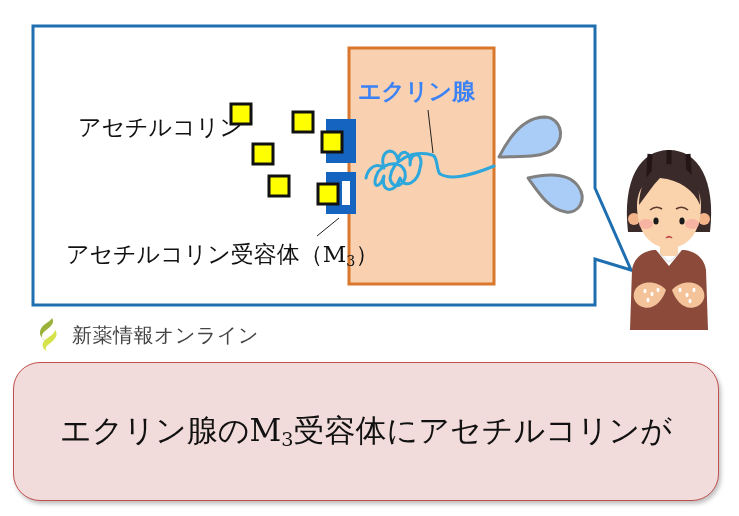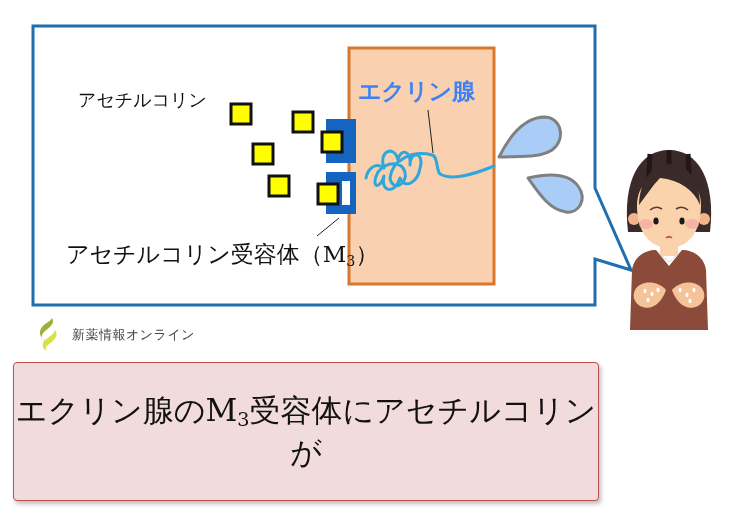--- a/index.html
+++ b/index.html
@@ -7,36 +7,36 @@
   body { position: relative; font-family: "DejaVu Sans", "Liberation Sans", sans-serif; }
 
   #diagram-svg { position: absolute; left: 0; top: 0; width: 739px; height: 516px; }
 
   .label {
     position: absolute;
     color: #111111;
     white-space: nowrap;
     line-height: 1;
   }
-  #label-ach { left: 78px; top: 91px; font-size: 18px; }
+  #label-ach { left: 78px; top: 116px; font-size: 23px; }
   #label-receptor { left: 66px; top: 243px; font-size: 23px; }
   #label-receptor .m3, #banner .m3 { font-family: "DejaVu Serif", "Liberation Serif", serif; }
   #label-receptor sub, #banner sub { font-size: 0.62em; vertical-align: -0.25em; font-family: "DejaVu Serif", "Liberation Serif", serif; }
   #label-gland { left: 358px; top: 80px; font-size: 23px; font-weight: bold; color: #3b82f6; }
 
   #logo { position: absolute; left: 38px; top: 318px; display: flex; align-items: center; }
-  #logo-text { margin-left: 12px; font-size: 13px; color: #444444; letter-spacing: 0.5px; }
+  #logo-text { margin-left: 12px; font-size: 20px; color: #444444; letter-spacing: 0.5px; }
 
   #banner {
     position: absolute;
     left: 13px; top: 362px;
-    width: 586px; height: 139px;
+    width: 706px; height: 139px;
     background: #f2dcdb;
     border: 1.5px solid #c0504d;
-    border-radius: 4px;
+    border-radius: 27px;
     box-shadow: 2px 3px 4px rgba(0,0,0,0.25);
     display: flex; flex-direction: column; align-items: center; justify-content: center;
     text-align: center;
     color: #111111;
     font-size: 31px;
     line-height: 1.32;
   }
 </style>
 </head>
 <body>

